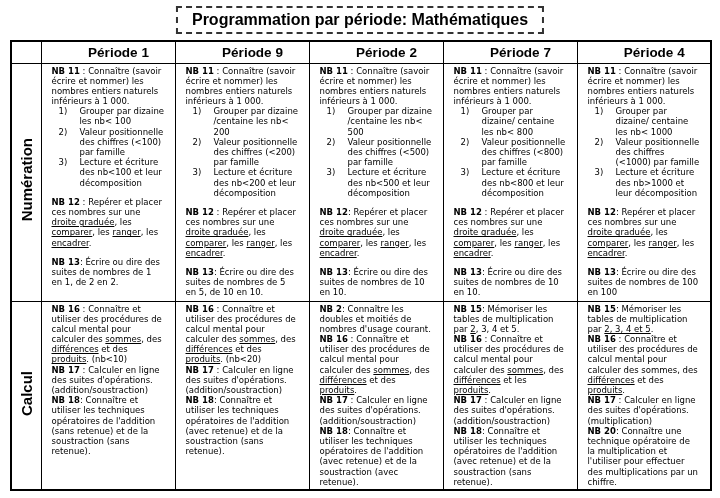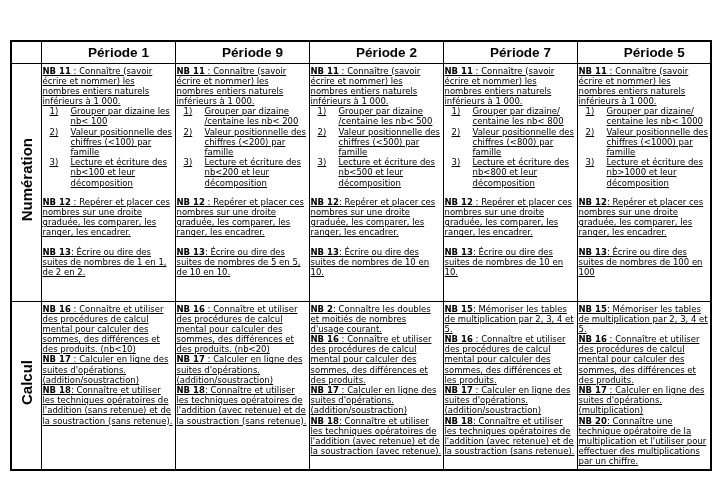--- a/index.html
+++ b/index.html
@@ -25,55 +25,56 @@
   tr.hdr th {
     height:22px; font-family:"Liberation Sans", sans-serif;
     font-size:13.5px; font-weight:bold; text-align:center; vertical-align:middle;padding-left:21px;
   }
   th.row-head { text-align:center; vertical-align:middle; }
   th.row-head .vert {
     display:inline-block; writing-mode:vertical-rl; transform:rotate(180deg);
     font-family:"Liberation Sans", sans-serif; font-size:15px; font-weight:bold;
     white-space:nowrap;
   }
-  td.body { vertical-align:top; padding:2px 1px;text-decoration:underline; }
+  td.body { vertical-align:top; padding:2px 10px; }
   tr.r-num td.body, tr.r-num th { height:238px; }
   tr.r-cal td.body, tr.r-cal th { height:164px; }
   .cell { font-size:8.5px; line-height:1.2; }
   .cell .para { margin:0; }
   .cell .gap { height:9px; }
   .cell .li { display:flex; padding-left:7px; }
   .cell .num { flex:0 0 21px; }
   .cell .litxt { flex:1; }
   .cell b { font-weight:bold; }
   .cell u { text-decoration:underline; }
 </style>
 </head>
 <body>
 
 <div class="slide">
 
+  <div class="title-box">Programmation par période: Mathématiques</div>
 
   <table class="prog-table">
     <colgroup>
       <col class="c-head">
       <col class="c-period">
         <col class="c-period">
         <col class="c-period">
         <col class="c-period">
         <col class="c-period">
     </colgroup>
     <thead>
       <tr class="hdr">
         <th class="corner"></th>
         <th>Période 1</th>
         <th>Période 9</th>
         <th>Période 2</th>
         <th>Période 7</th>
-        <th>Période 5</th>
+        <th>Période 4</th>
       </tr>
     </thead>
     <tbody>
       <tr class="r-num">
         <th class="row-head">
           <span class="vert">Numération</span>
         </th>
         <td class="body">
             <div class="cell">
               <div class="para"><b>NB 11</b> : Connaître (savoir écrire et nommer) les nombres entiers naturels inférieurs à 1 000.</div>

